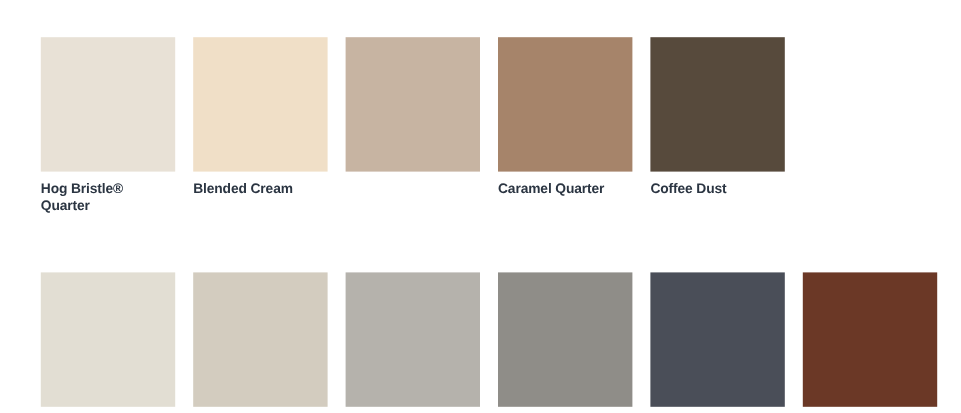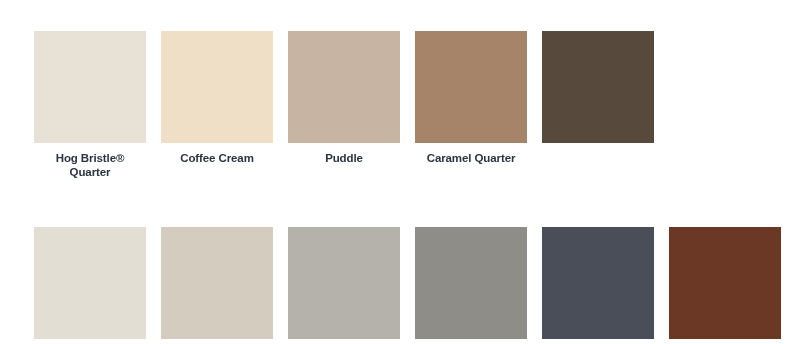--- a/index.html
+++ b/index.html
@@ -47,54 +47,53 @@
 
   .swatch-label {
     margin-top: 9px;
     font-size: 11.5px;
     line-height: 13.5px;
     font-weight: bold;
     color: #2b3542;
     letter-spacing: -0.1px;
     white-space: pre-line;
     font-family: "Liberation Sans", "DejaVu Sans", sans-serif;
-    text-align: center;
   }
 </style>
 </head>
 <body style="background-color: rgb(255, 255, 255);">
 
 <div class="palette">
 
   <div class="swatch-row row-top">
 
     <div class="swatch-cell">
       <span class="swatch-chip" style="background-color:#E8E1D6;"></span>
       <span class="swatch-label" style="color: rgb(43, 53, 66);">Hog Bristle®
 Quarter</span>
     </div>
 
     <div class="swatch-cell">
       <span class="swatch-chip" style="background-color:#F0DFC7;"></span>
-      <span class="swatch-label" style="color: rgb(43, 53, 66);">Coffee Cream</span>
+      <span class="swatch-label" style="color: rgb(43, 53, 66);">Blended Cream</span>
     </div>
 
     <div class="swatch-cell">
       <span class="swatch-chip" style="background-color:#C7B4A2;"></span>
-      <span class="swatch-label" style="color: rgb(43, 53, 66);">Puddle</span>
     </div>
 
     <div class="swatch-cell">
       <span class="swatch-chip" style="background-color:#A6846A;"></span>
       <span class="swatch-label" style="color: rgb(43, 53, 66);">Caramel Quarter</span>
     </div>
 
 
     <div class="swatch-cell">
       <span class="swatch-chip" style="background-color:#574A3C;"></span>
+      <span class="swatch-label" style="color: rgb(43, 53, 66);">Coffee Dust</span>
     </div>
 
   </div>
 
   <div class="swatch-row row-bottom">
 
     <div class="swatch-cell">
       <span class="swatch-chip" style="background-color:#E2DED3;"></span>
 
     </div>

